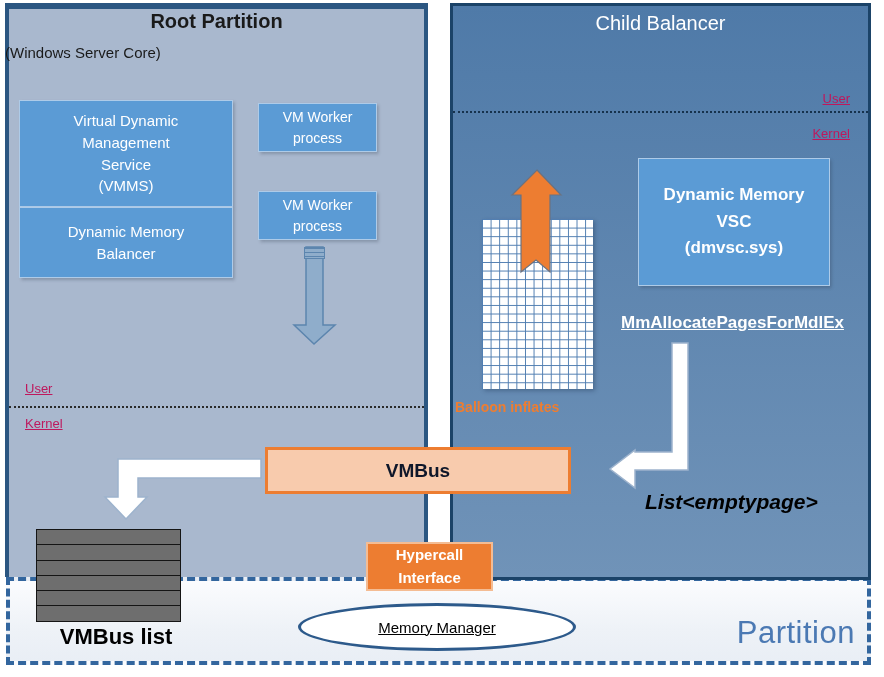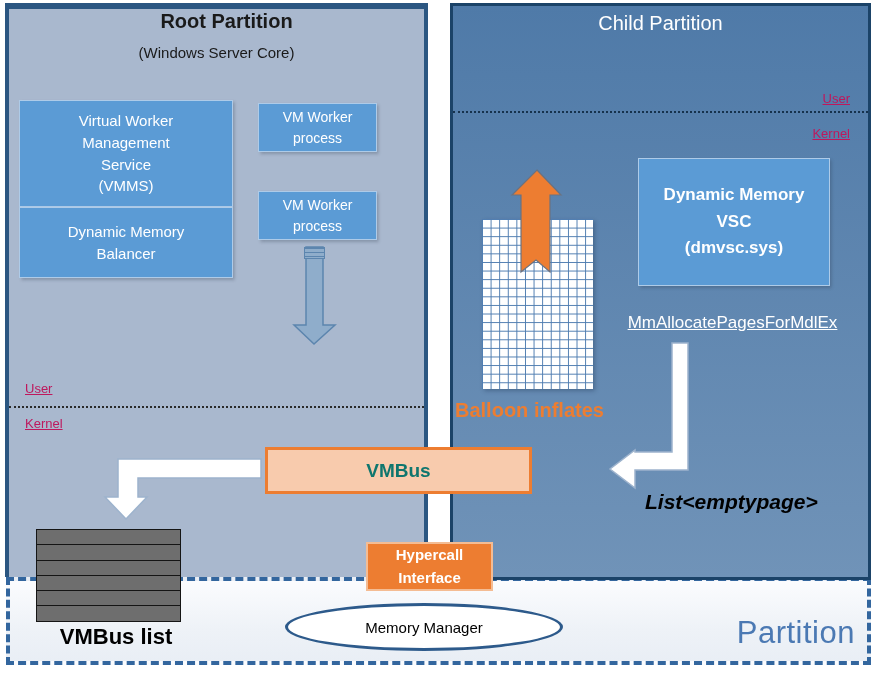--- a/index.html
+++ b/index.html
@@ -27,22 +27,22 @@
   .root-partition{
     left:5px;top:3px;width:423px;height:574px;
     background:var(--root_fill,#A9B8CE);
     border:4px solid var(--root_border,#2B5681);border-top-width:6px;border-bottom:none;
   }
   .child-partition{
     left:450px;top:3px;width:421px;height:577px;
     background:linear-gradient(180deg,var(--child_fill_top,#4F7AA8),var(--child_fill_bottom,#7093B8));
     border:3px solid var(--child_border,#1B4368);
   }
-  .root-title{left:15px;top:10px;width:423px;font-size:20px;font-weight:600;text-align:center;}
-  .root-subtitle{left:5px;top:44px;width:423px;font-size:15px;text-align:center;}
+  .root-title{left:5px;top:10px;width:423px;font-size:20px;font-weight:600;text-align:center;}
+  .root-subtitle{left:5px;top:44px;width:423px;font-size:15px;text-align:left;}
   .child-title{left:450px;top:12px;width:421px;font-size:20px;color:#ffffff;text-align:center;}
 
   
   .svc{
     background:var(--service_box_fill,#5B9BD5);
     border:1.5px solid var(--service_box_border,#AECBE8);
     color:#ffffff;box-shadow:1.5px 2px 3px rgba(40,50,70,.28);
   }
   .vmms{left:19px;top:100px;width:214px;height:107px;font-size:15px;line-height:1.45;}
   .balancer{left:19px;top:207px;width:214px;height:71px;font-size:15px;line-height:1.45;}
@@ -61,42 +61,42 @@
 
   
   .balloon{
     left:482px;top:219px;width:111px;height:170px;background:#ffffff;
     background-image:
       linear-gradient(var(--grid_line,#4E7CB0) 1px, transparent 1px),
       linear-gradient(90deg, var(--grid_line,#4E7CB0) 1px, transparent 1px);
     background-size:8.6px 8.6px;
     box-shadow:2px 2px 4px rgba(30,50,80,.35);
   }
-  .balloon-label{left:455px;top:399px;width:220px;font-size:20px;font-weight:700;color:var(--orange,#ED7D31);}
+  .balloon-label{left:455px;top:399px;width:220px;font-size:14px;font-weight:700;color:var(--orange,#ED7D31);}
 
   .api-label{
-    left:605px;top:313px;width:255px;font-size:17px;font-weight:400;color:#ffffff;
+    left:605px;top:313px;width:255px;font-size:17px;font-weight:700;color:#ffffff;
     text-decoration:underline;text-align:center;
   }
   .list-label{left:645px;top:490px;width:220px;font-size:21px;font-weight:700;color:#000;font-style:italic;}
 
   
   .vmbus{
-    left:265px;top:447px;width:267px;height:47px;
+    left:265px;top:447px;width:306px;height:47px;
     background:var(--peach,#F8CBAD);border:3px solid var(--orange,#ED7D31);
-    font-size:19px;font-weight:700;color:#0f766e;
+    font-size:19px;font-weight:700;color:#0f172a;
   }
   .hypercall{
     left:366px;top:542px;width:127px;height:49px;
     background:var(--orange,#ED7D31);border:2px solid #F4BC93;
     color:#ffffff;font-size:15px;font-weight:700;line-height:1.5;
   }
   .mem-mgr{
-    left:285px;top:603px;width:278px;height:48px;border-radius:50%;
-    background:#ffffff;border:3px solid #2D5A8B;font-size:15px;color:#000;
+    left:298px;top:603px;width:278px;height:48px;border-radius:50%;
+    background:#ffffff;border:3px solid #2D5A8B;font-size:15px;color:#000;text-decoration:underline;
   }
 
   
   .free-list{left:36px;top:529px;width:145px;height:93px;display:flex;flex-direction:column;}
   .free-bar{flex:1;background:var(--gray_bar,#6E6E6E);border:1.5px solid #151515;margin-top:-1.5px;}
   .free-bar:first-child{margin-top:0;}
   .free-list-label{left:36px;top:624px;width:160px;font-size:22px;font-weight:700;text-align:center;color:#000;}
 
   
   .arrow-layer{left:0;top:0;width:884px;height:677px;pointer-events:none;}
@@ -118,23 +118,23 @@
 
   <div class="abs hypervisor">
     <div class="hypervisor-label">Partition</div>
   </div>
 
   <div class="abs root-partition"></div>
   <div class="abs root-title">Root Partition</div>
   <div class="abs root-subtitle">(Windows Server Core)</div>
 
   <div class="abs child-partition"></div>
-  <div class="abs child-title">Child Partition</div>
+  <div class="abs child-title">Child Balancer</div>
 
-  <div class="abs svc vmms ctr pre">Virtual Worker
+  <div class="abs svc vmms ctr pre">Virtual Dynamic
 Management
 Service
 (VMMS)</div>
   <div class="abs svc balancer ctr pre">Dynamic Memory
 Balancer</div>
   <div class="abs svc worker1 ctr pre">VM Worker
 process</div>
   <div class="abs svc worker2 ctr pre">VM Worker
 process</div>
 

